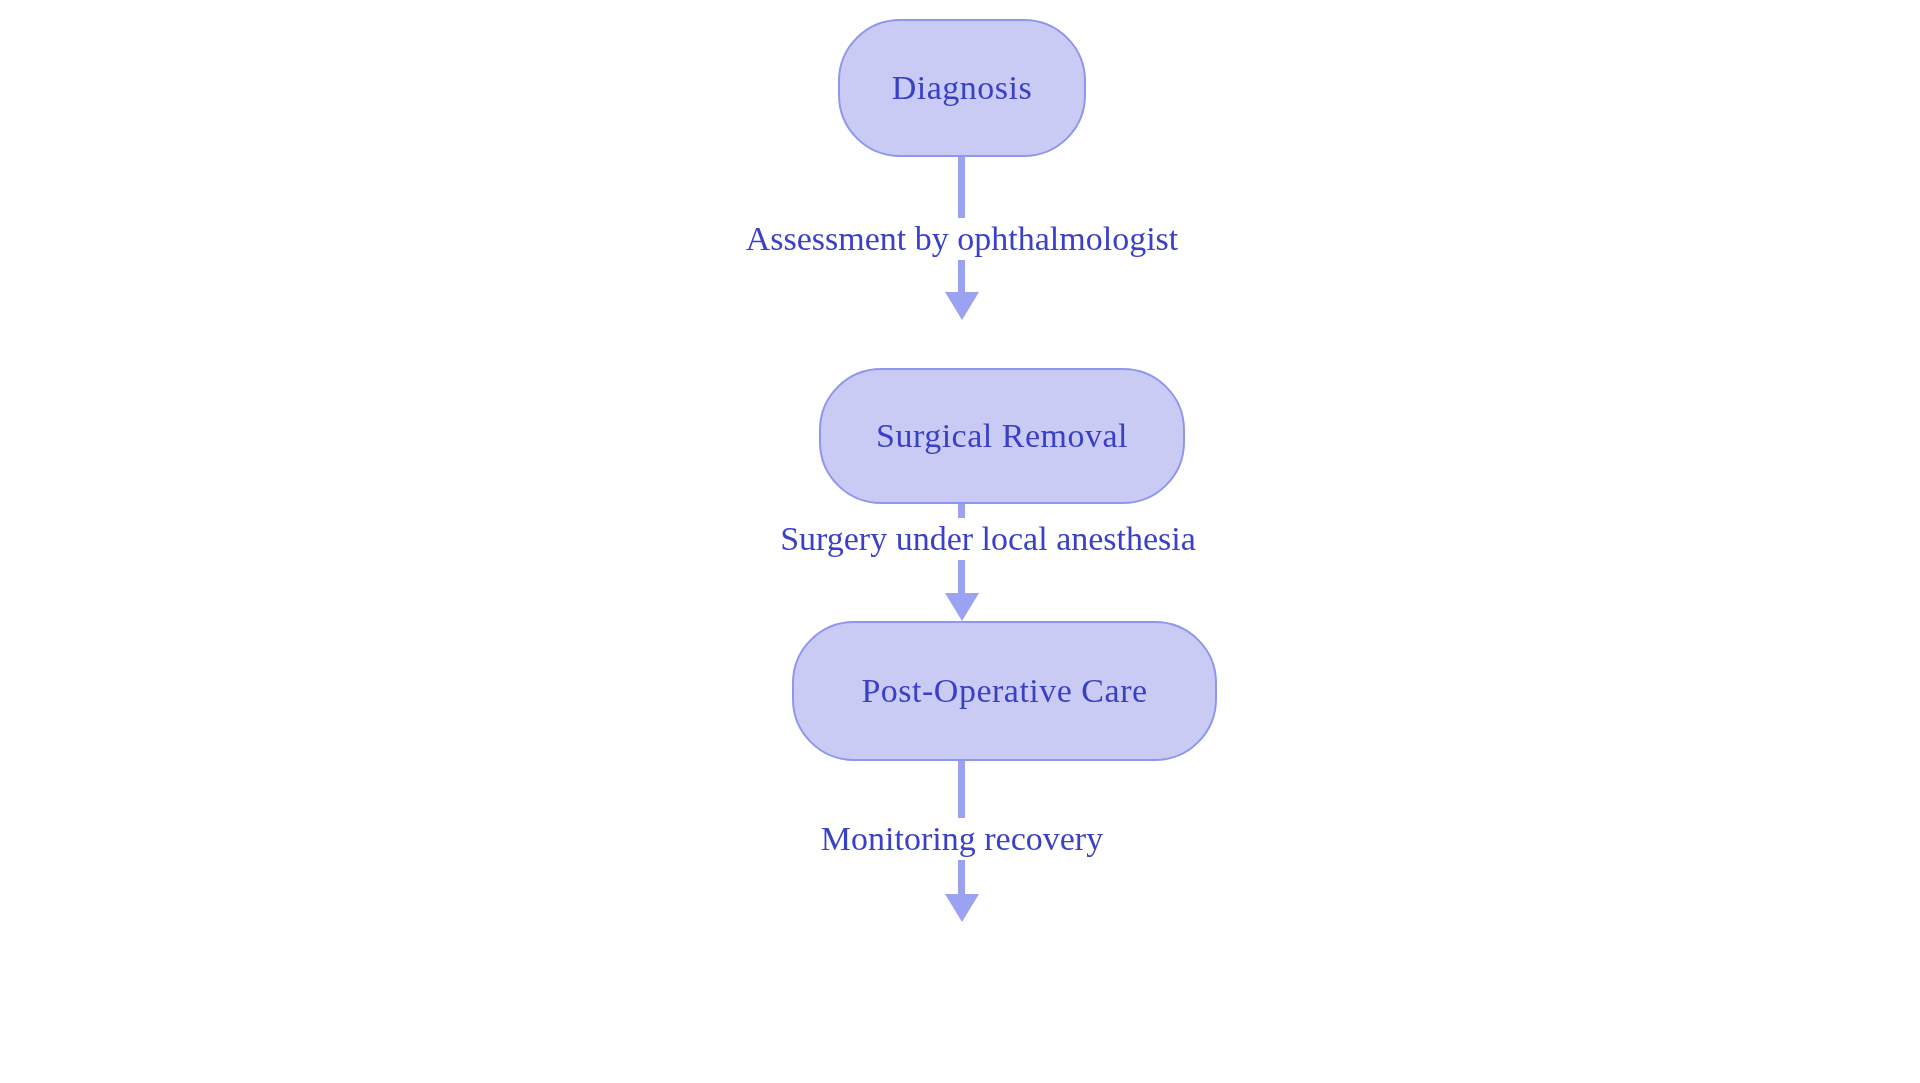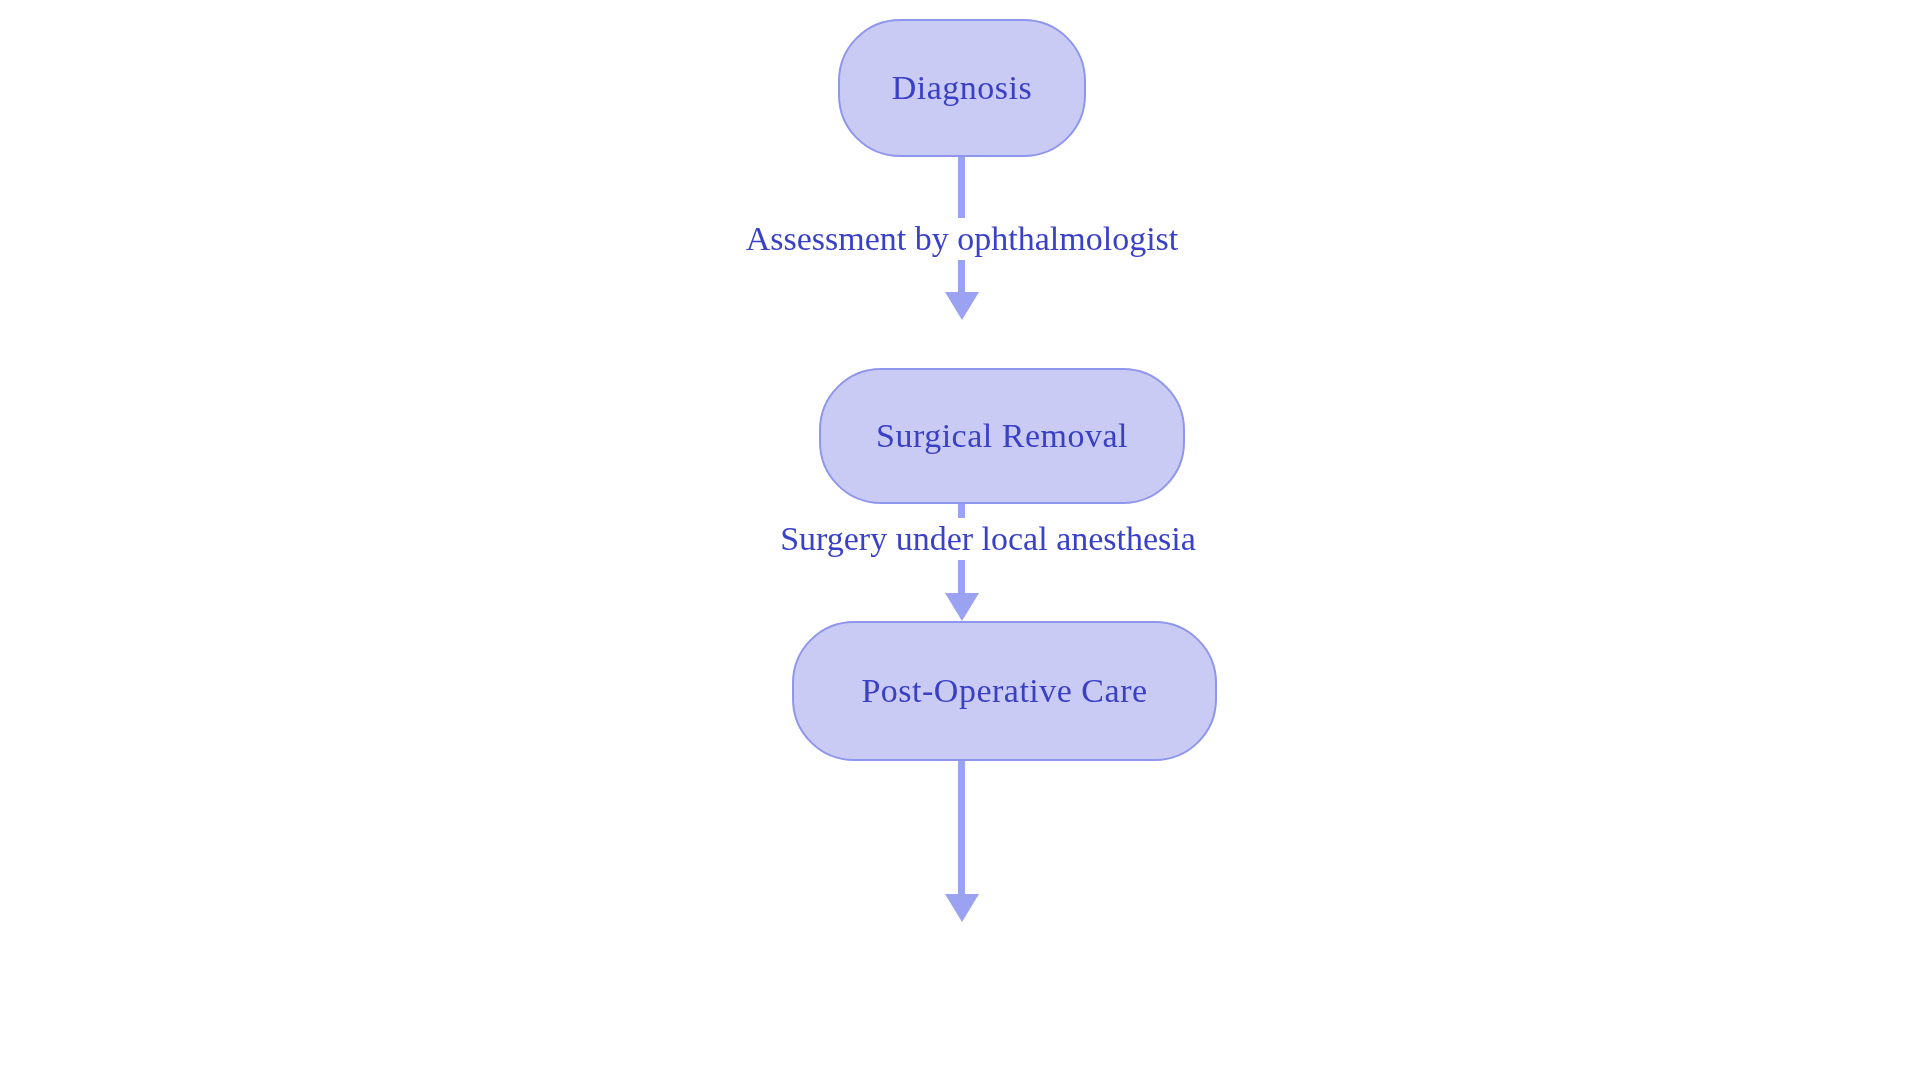--- a/index.html
+++ b/index.html
@@ -90,15 +90,16 @@
   <div class="edge-line" id="edge2-line"></div>
   <div class="arrowhead" id="edge2-arrow"></div>
   <div class="edge-label" id="edge2-label">Surgery under local anesthesia</div>
 
   <div class="node" id="node-post-operative-care">
     <span>Post-Operative Care</span>
   </div>
 
   <div class="edge-line" id="edge3-line"></div>
   <div class="arrowhead" id="edge3-arrow"></div>
+  <div class="edge-label" id="edge3-label">Monitoring recovery</div>
 
 
 </div>
 
 </body></html>

